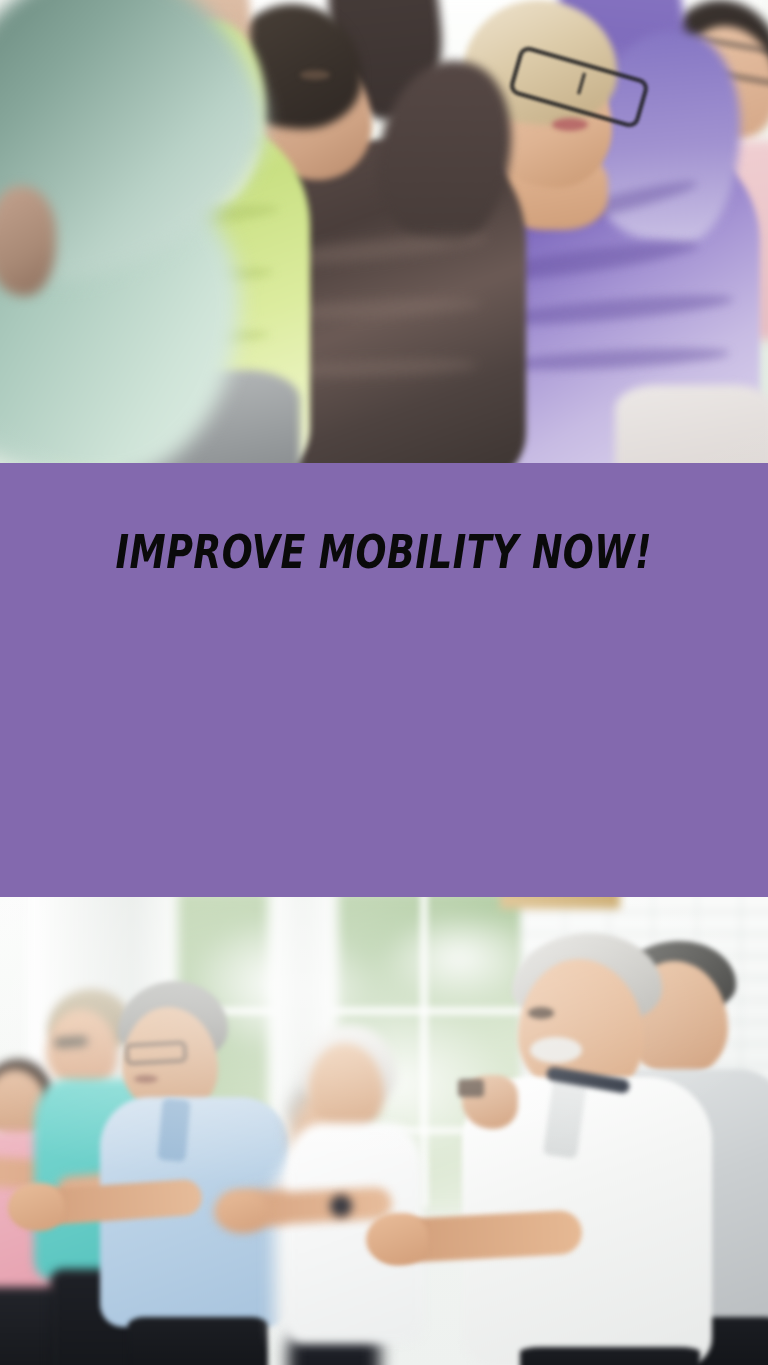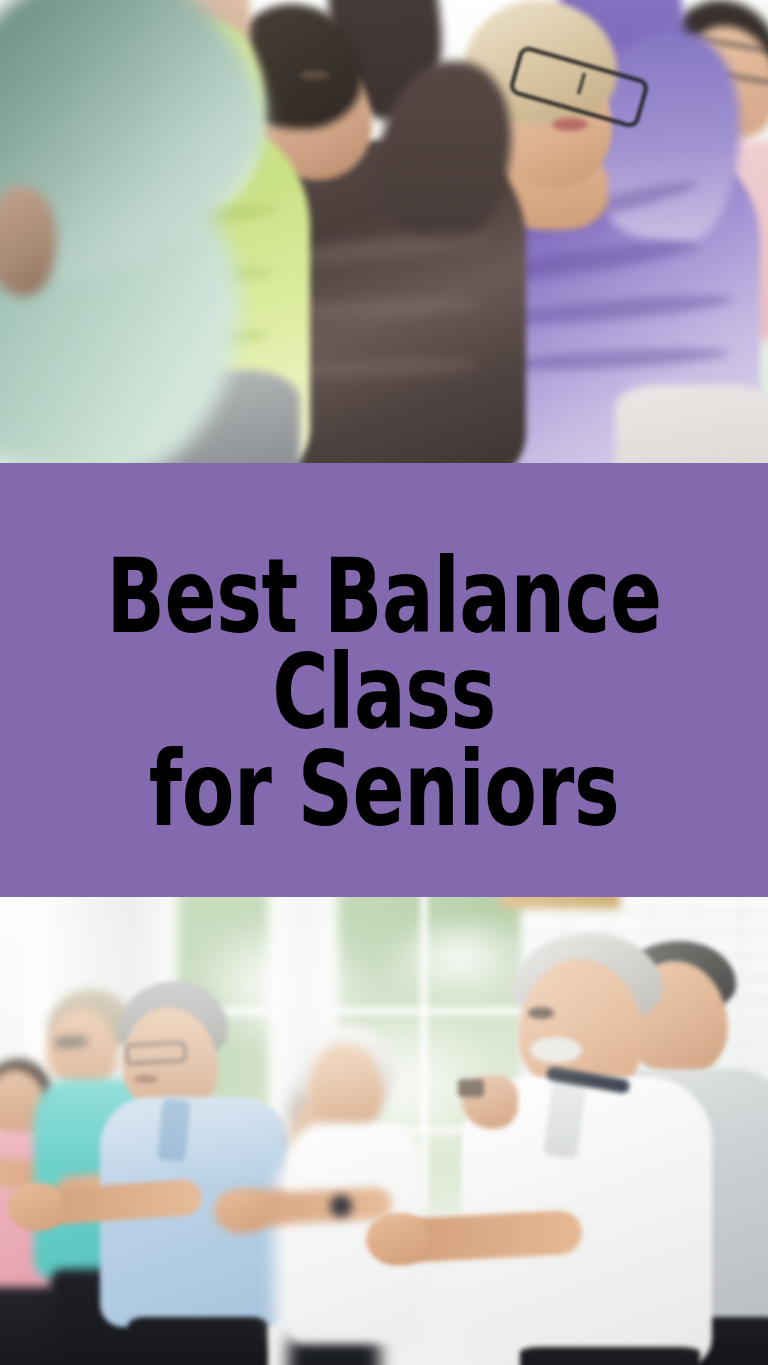--- a/index.html
+++ b/index.html
@@ -473,24 +473,20 @@
     <div>
       <div class="pA-body"></div>
       <div class="pA-arm"></div>
       <div class="pA-hand"></div>
     </div>
 
     <div class="vig"></div>
   </div>
 
   <div class="banner">
-    <h1 class="headline">
-      <span class="ln1">Best Balance Class</span>
-      <span class="ln2">for Seniors</span>
-    </h1>
     <p class="subline">IMPROVE MOBILITY NOW!</p>
   </div>
 
   <div class="photo-bottom" aria-label="Senior men and women in a tai chi class with arms extended forward in a bright room with large windows">
     <div class="pb-room"></div>
     <div class="pb-window"></div>
     <div class="pb-mullion-v" style="left:300px;top:-10px;width:8px;height:320px;"></div>
     <div class="pb-mullion-v" style="left:420px;top:-10px;width:8px;height:320px;"></div>
     <div class="pb-mullion-v" style="left:540px;top:-10px;width:8px;height:300px;"></div>
     <div class="pb-mullion-h" style="left:150px;top:110px;width:430px;height:8px;"></div>

